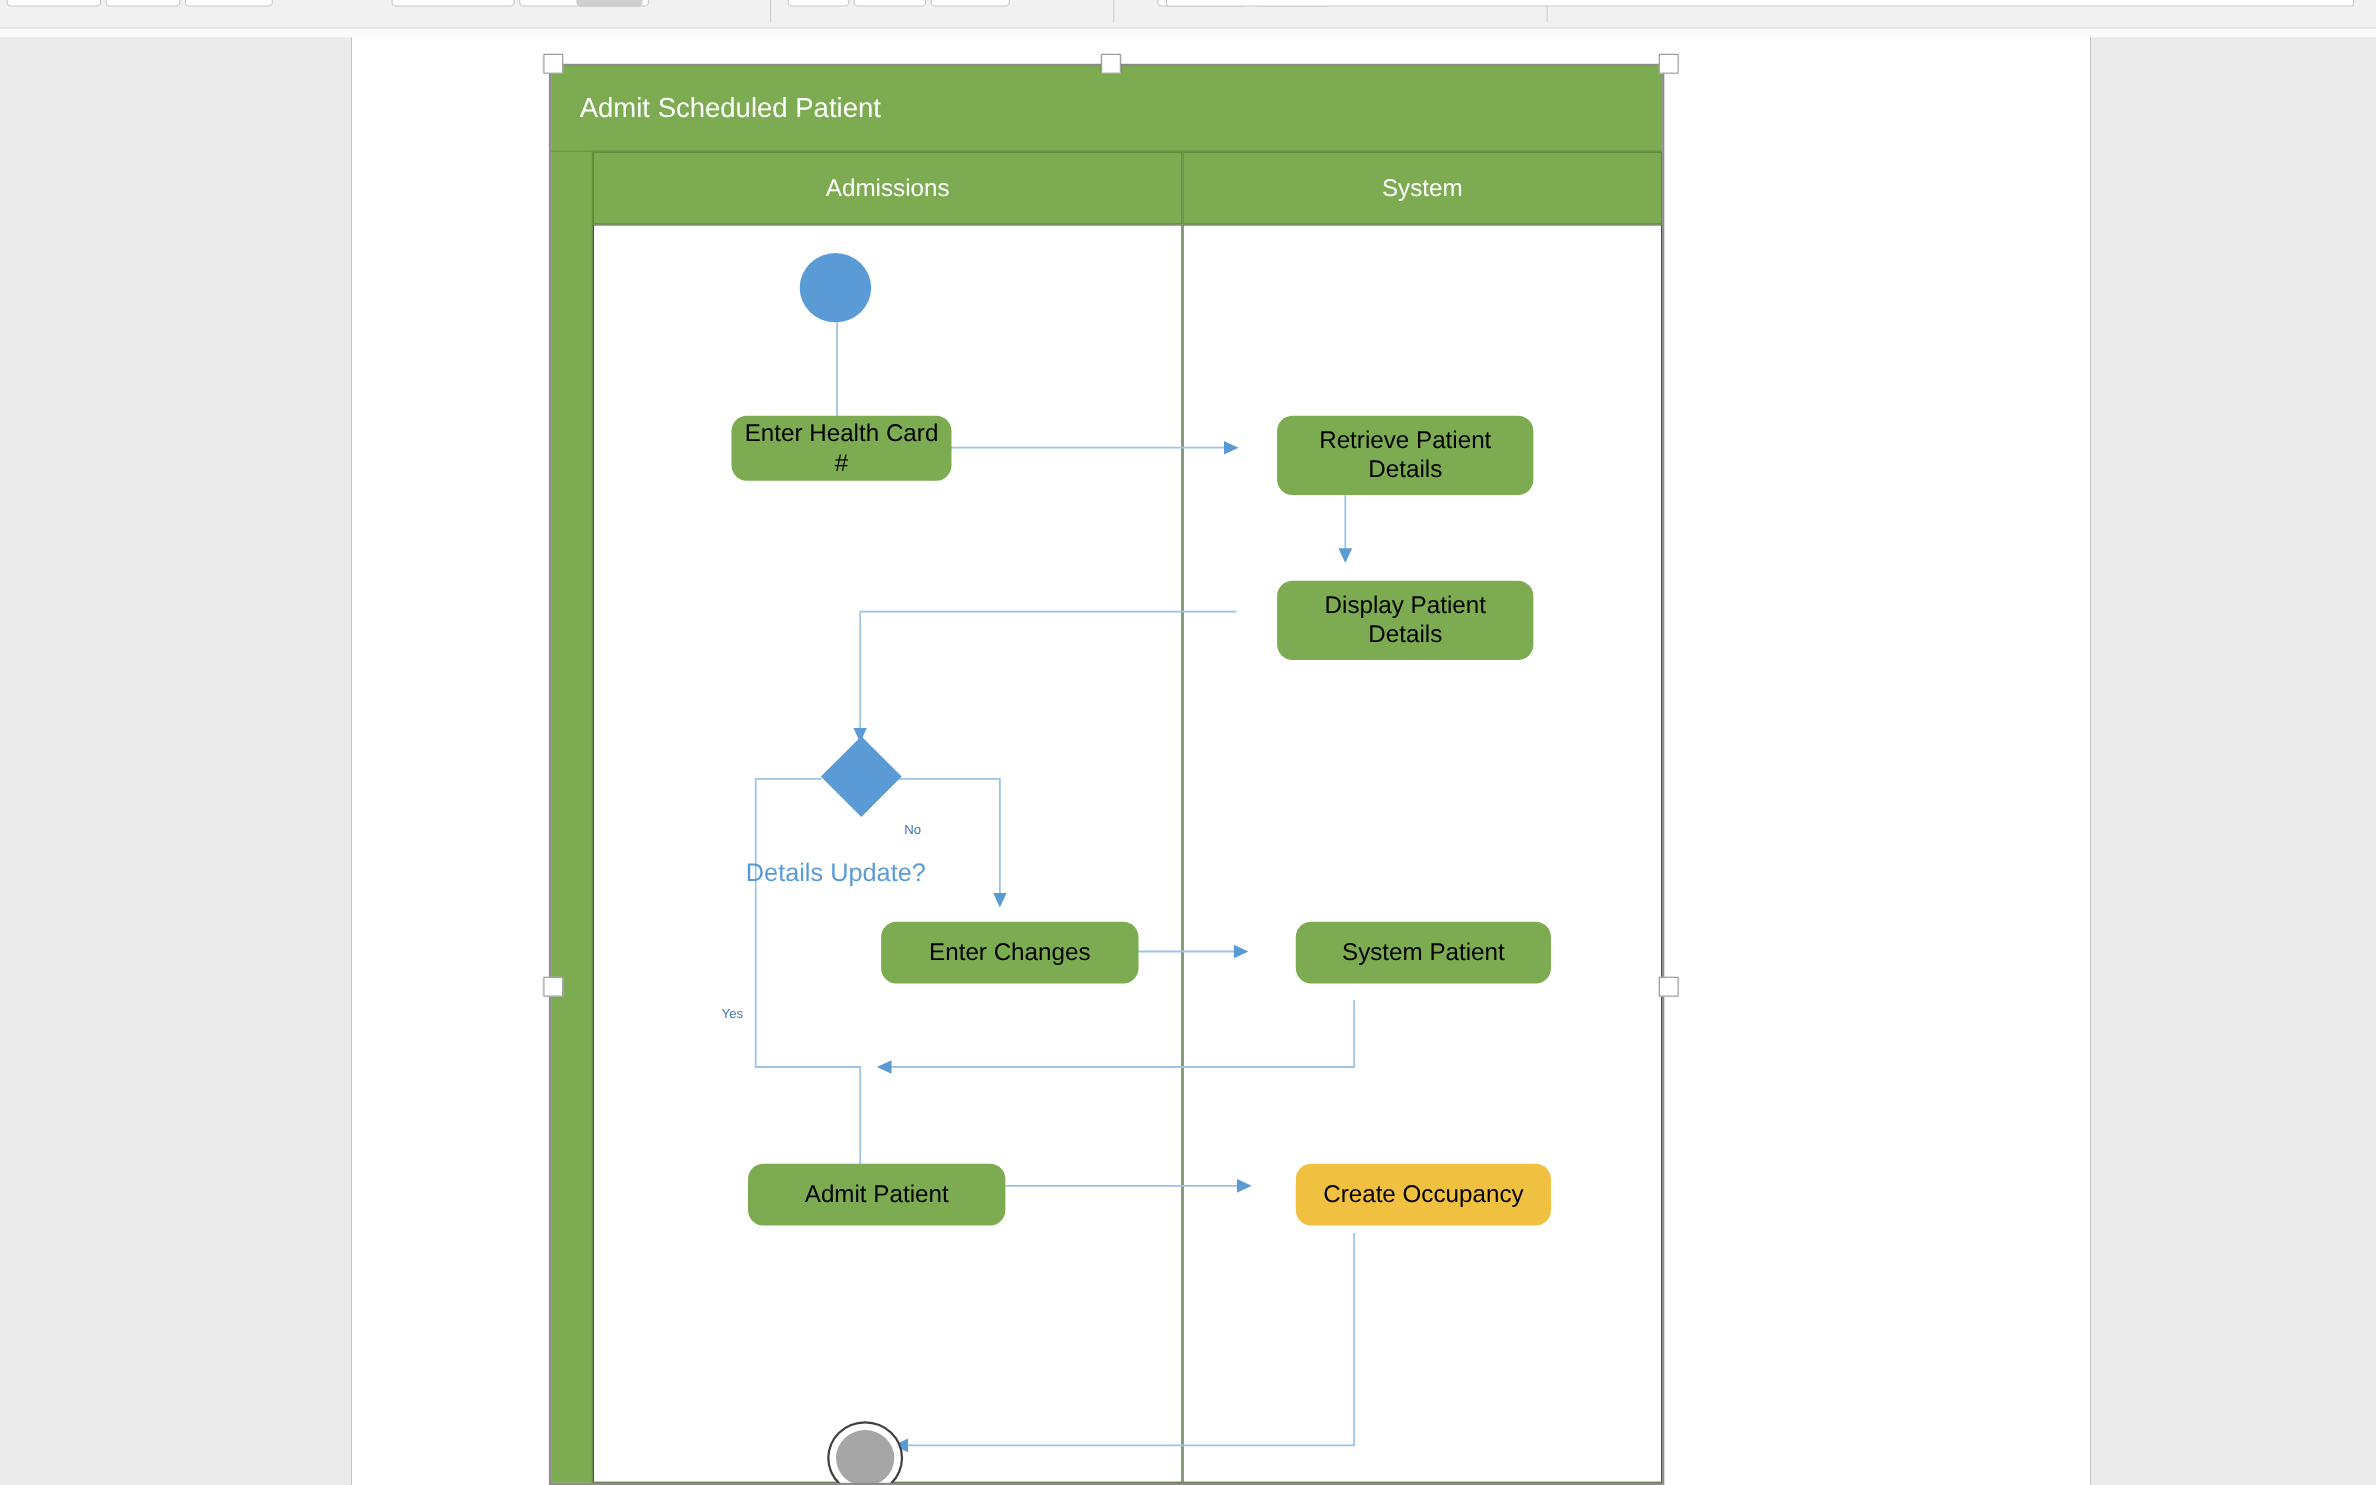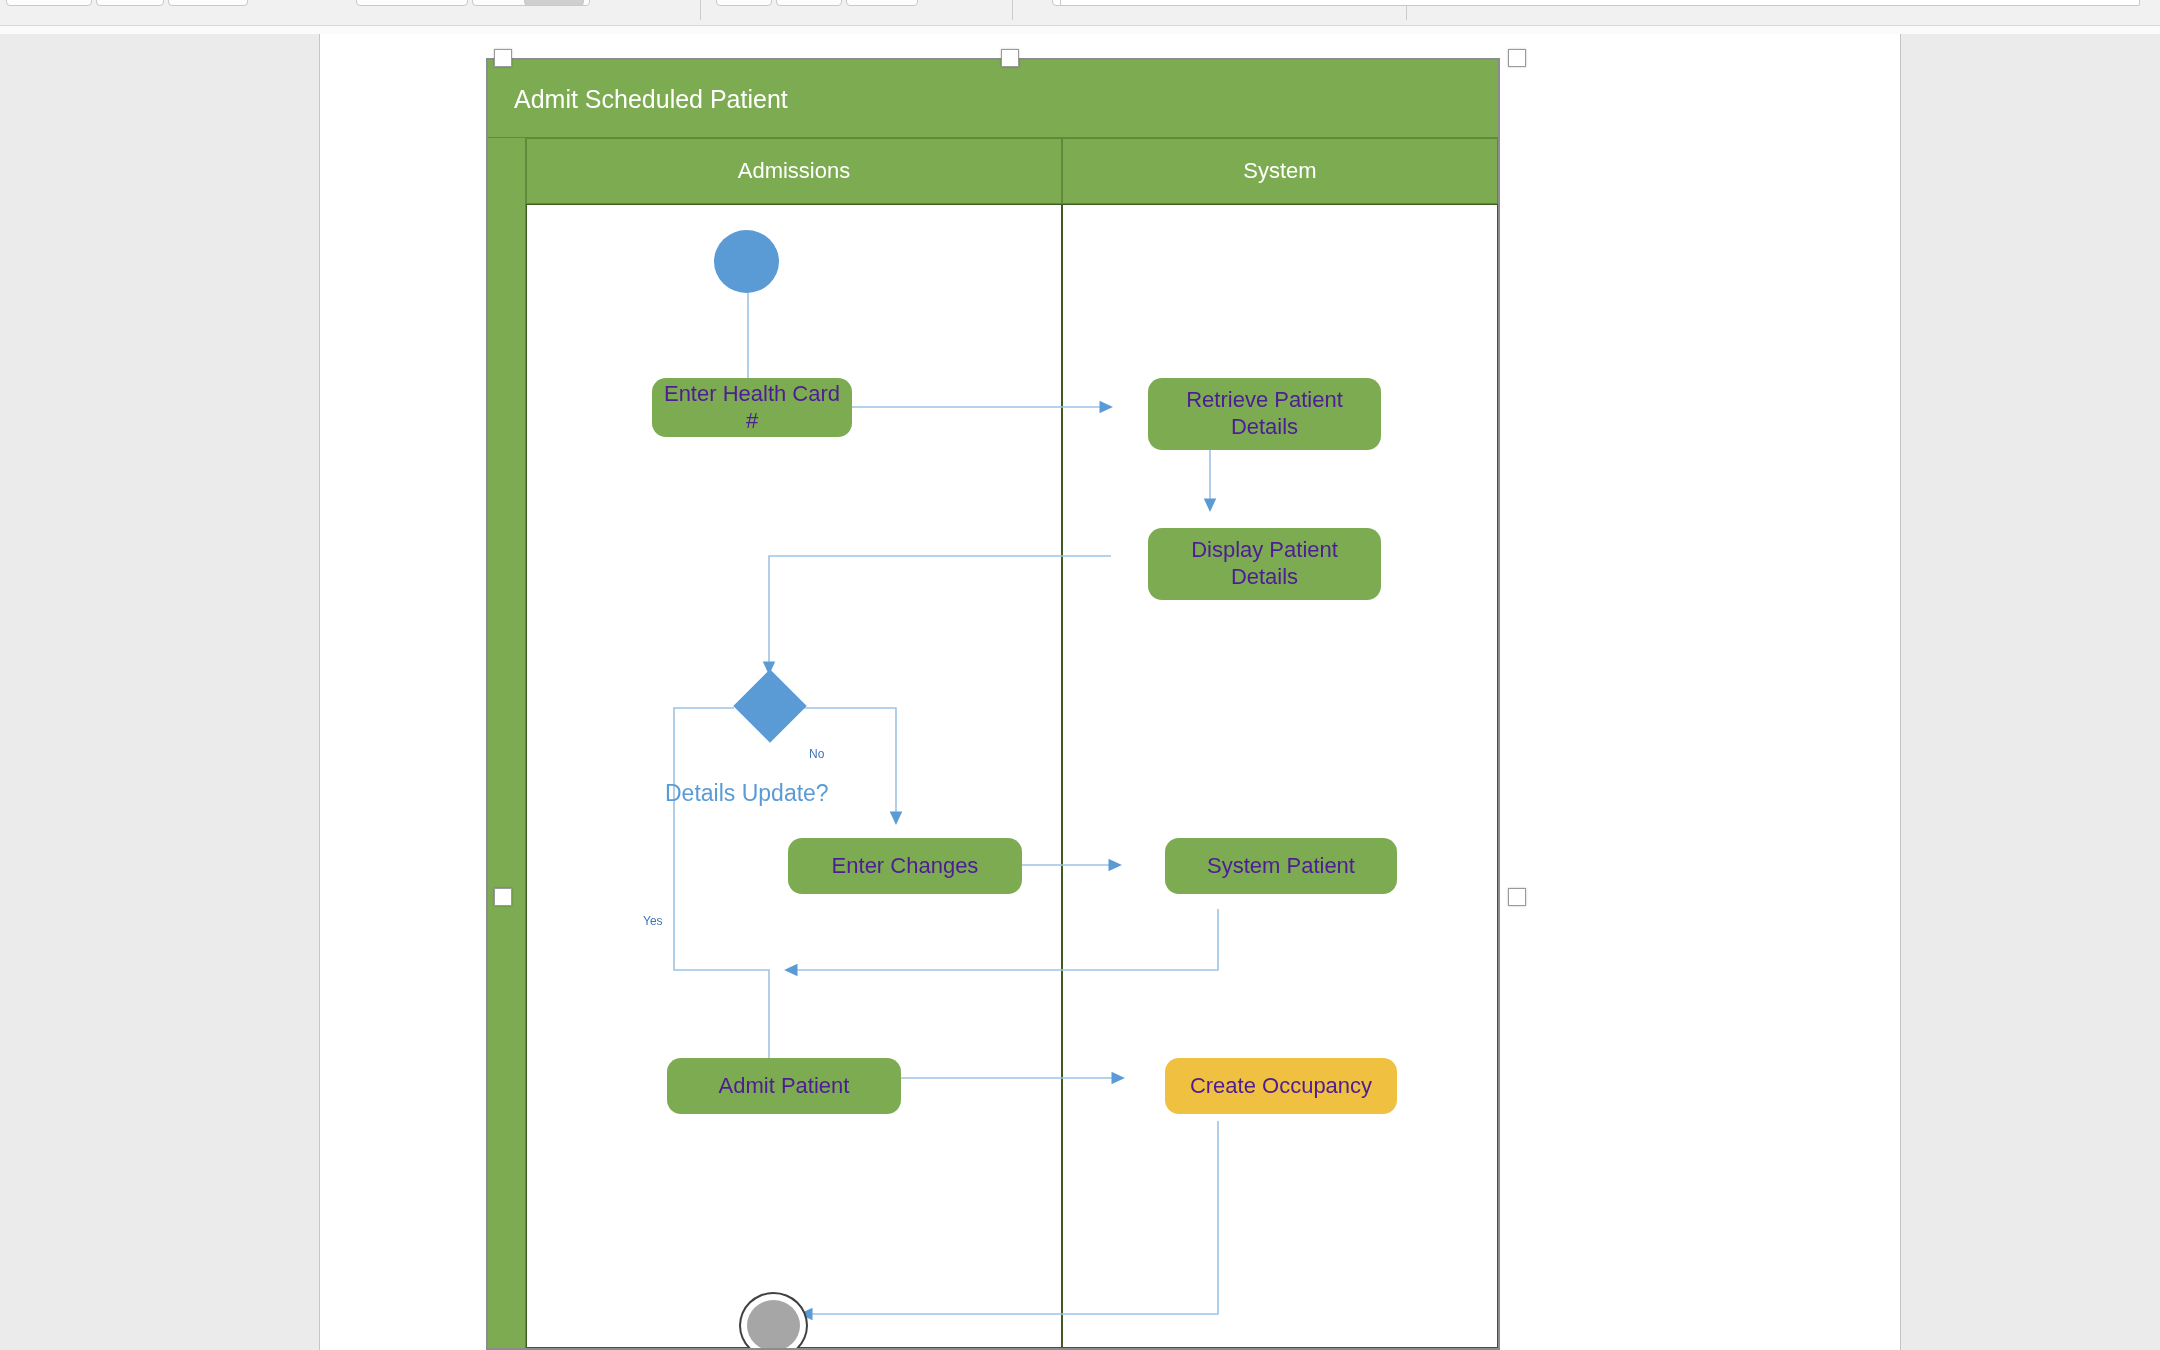--- a/index.html
+++ b/index.html
@@ -75,21 +75,21 @@
     left: 319px; top: 34px;
     width: 1582px; height: 1316px;
     background: #ffffff;
     border-left: 1px solid #c6c6c6;
     border-right: 1px solid #c6c6c6;
   }
 
   
   .pool {
     position: absolute;
-    left: 486px; top: 58px;
+    left: 499px; top: 58px;
     width: 1014px; height: 1104px;
   }
   .pool-outline {
     position: absolute;
     left: 0; top: 0;
     width: 1014px; height: 1292px;
     border: 2px solid #8c8c8c;
     background: transparent;
     pointer-events: none;
   }
@@ -143,21 +143,21 @@
   .lane-system-body       { left: 576px; width: 436px; }
 
   
   .node {
     position: absolute;
     border-radius: 14px;
     display: flex;
     align-items: center;
     justify-content: center;
     text-align: center;
-    color: #4c1d95;
+    color: #000000;
     font-size: 22px;
     line-height: 1.22;
     padding: 16px 10px;
   }
   .node.green  { background: #7DAB52; }
   .node.amber  { background: #F0C040; }
 
   .start-node {
     position: absolute;
     border-radius: 50%;

